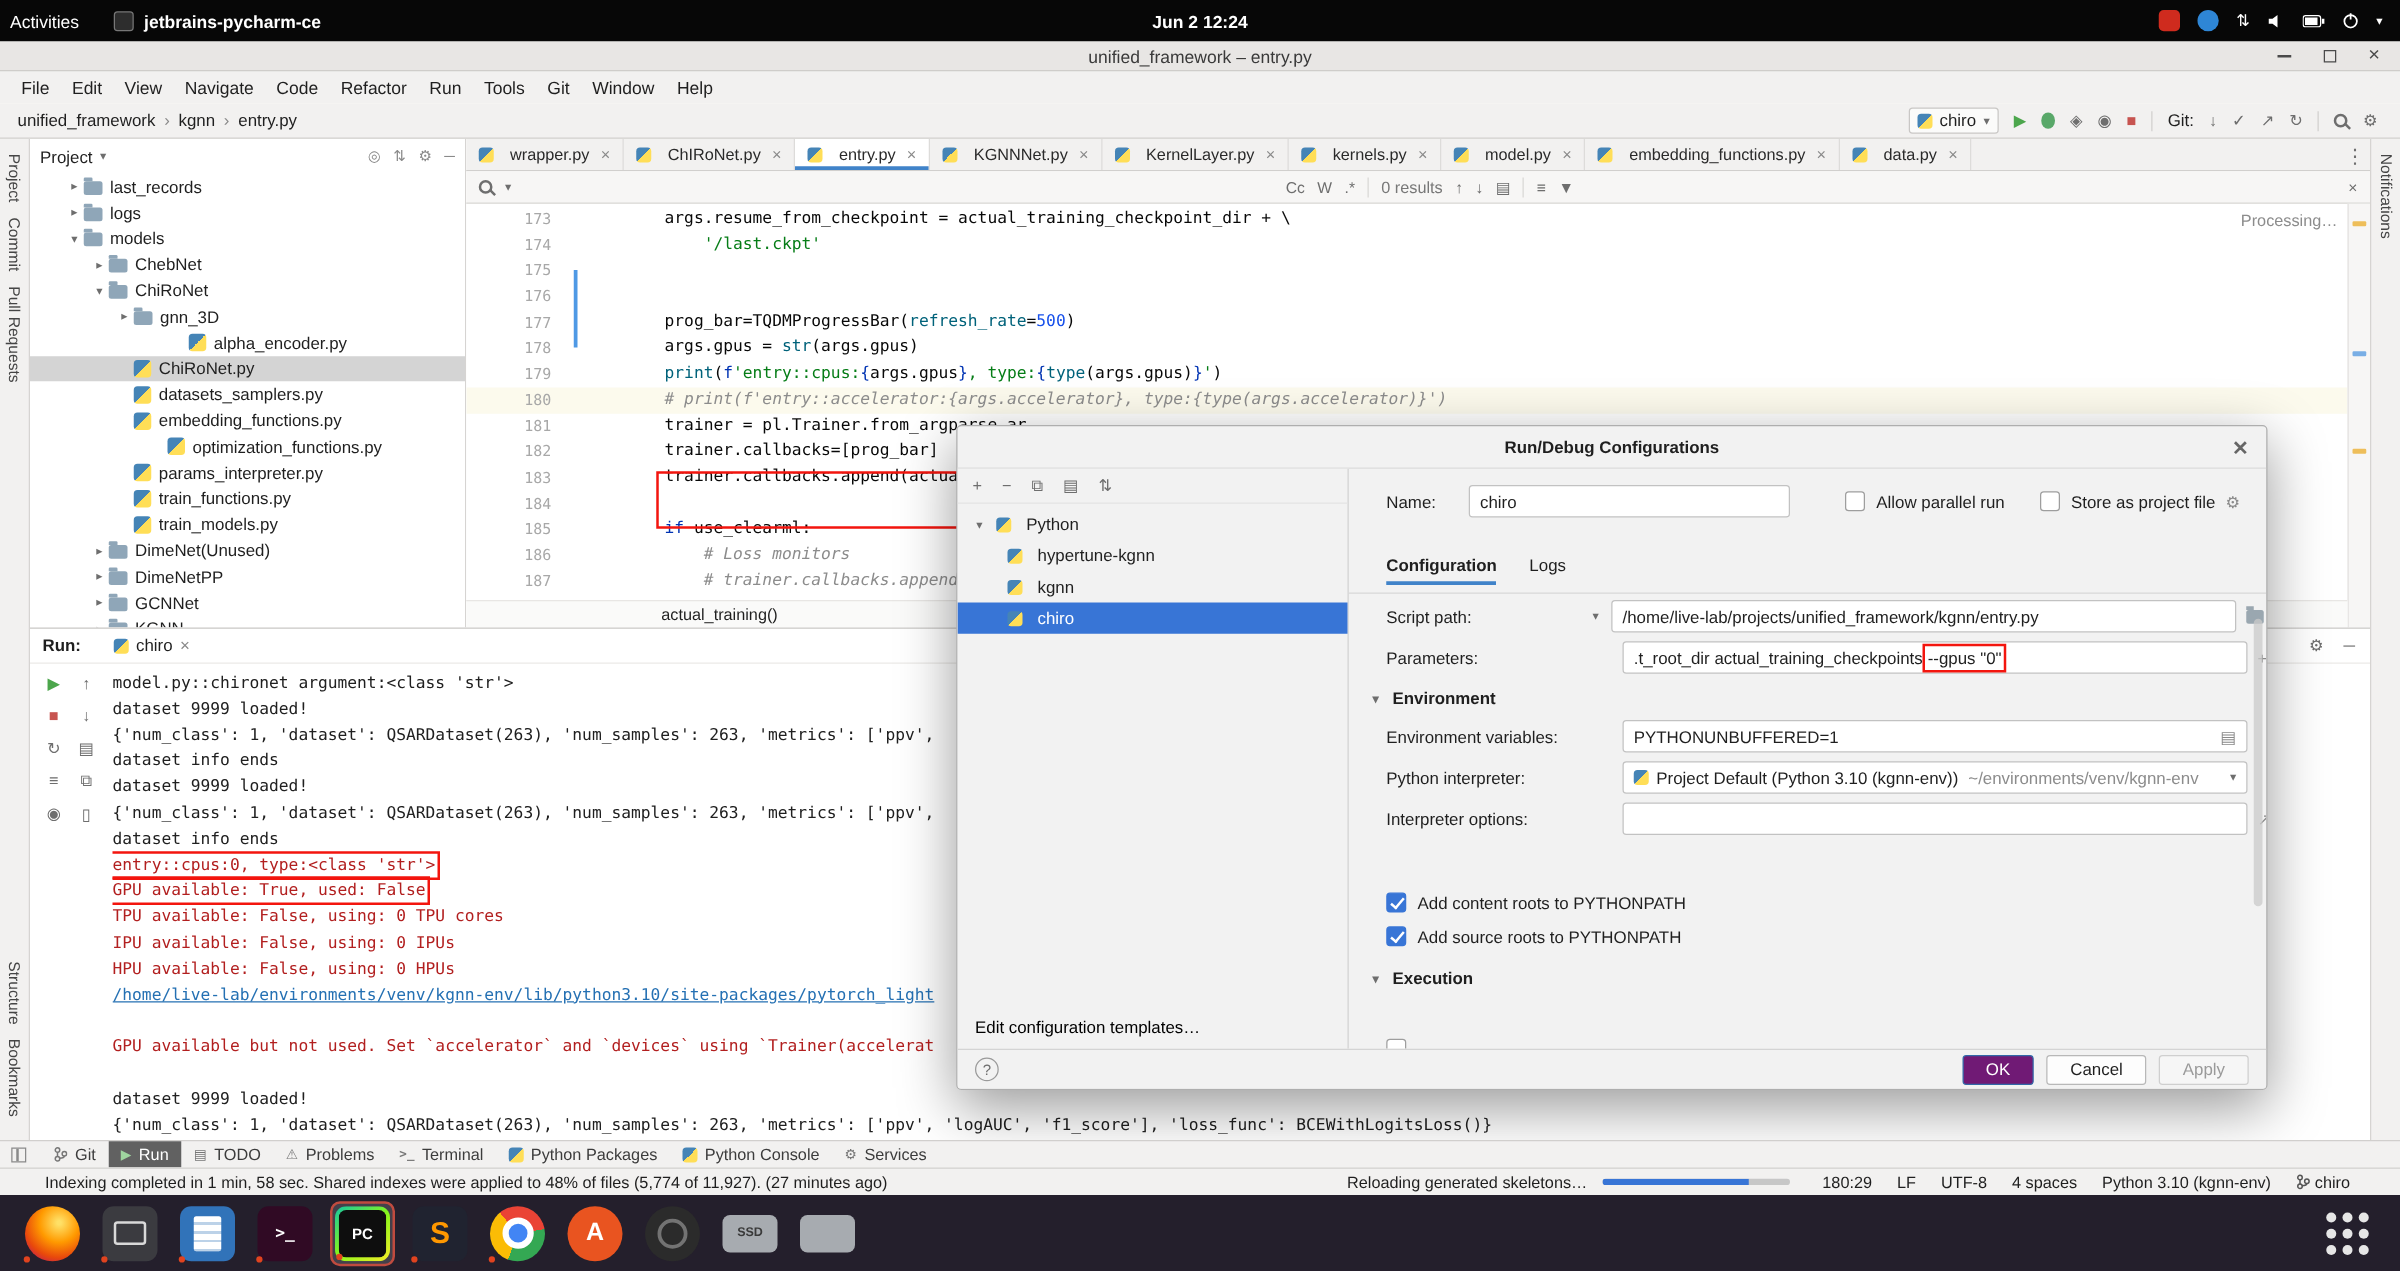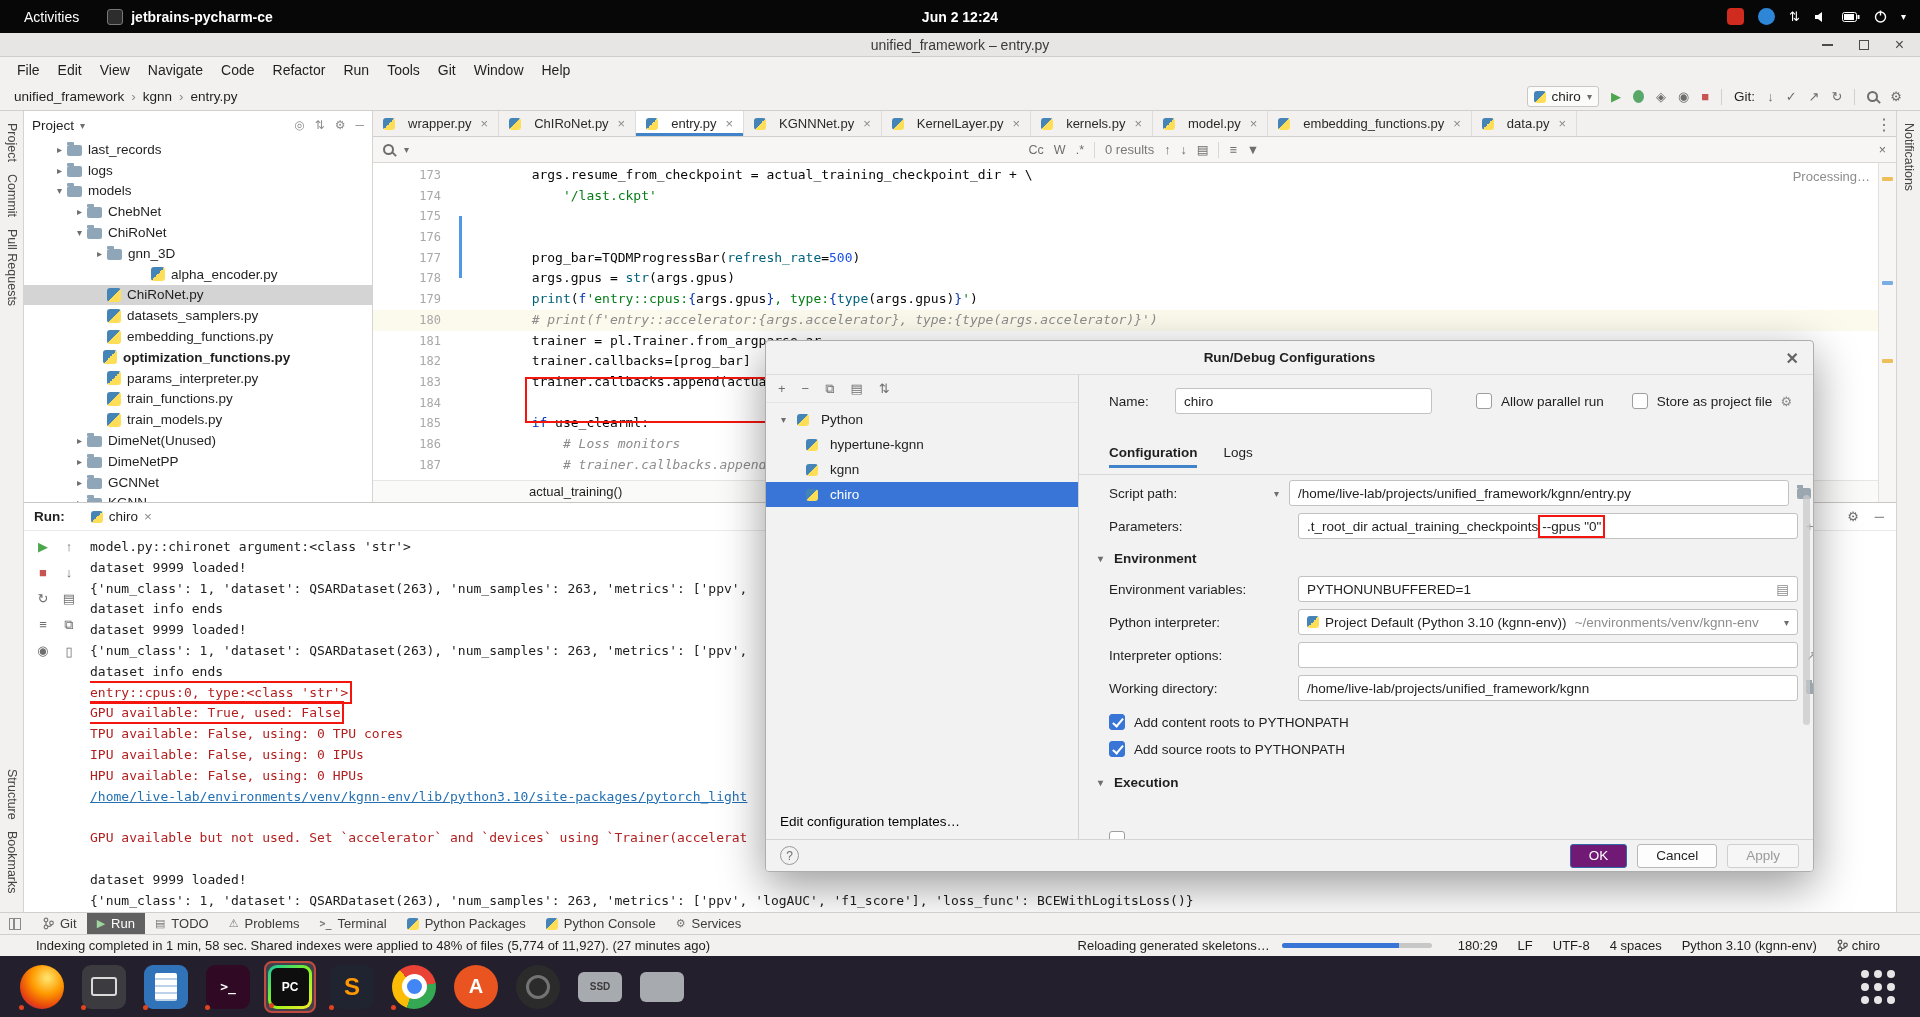--- a/index.html
+++ b/index.html
@@ -2,21 +2,21 @@
 <html><head>
 <meta charset="utf-8">
 <style>
 *{margin:0;padding:0;box-sizing:border-box}
 body{background:#2a2a2a;font-family:"Liberation Sans",sans-serif}
 #screen{position:relative;width:1920px;height:1017px;background:#fff;overflow:hidden;font-family:"Liberation Sans",sans-serif}
 .mono{font-family:"DejaVu Sans Mono",monospace}
 
 
 .sysbar{position:absolute;left:0;top:0;right:0;height:33px;background:#070707;color:#fff;display:flex;align-items:center;font-size:14px;z-index:60}
-.sys-activities{margin-left:24px}
+.sys-activities{margin-left:8px}
 .sys-app{display:flex;align-items:center;gap:8px;margin-left:28px;font-weight:bold}
 .sys-appicon{width:16px;height:16px;background:#2d2d2d;border:1px solid #777;border-radius:3px}
 .sys-clock{position:absolute;left:50%;transform:translateX(-50%);font-weight:bold}
 .sys-tray{margin-left:auto;display:flex;align-items:center;gap:14px;margin-right:14px}
 .tray-red{width:17px;height:17px;border-radius:4px;background:#cf2b1e}
 .tray-blue{width:17px;height:17px;border-radius:50%;background:#2e86d6}
 .tray-glyph{color:#fff;font-size:13px}
 
 
 .titlebar{position:absolute;left:0;top:33px;right:0;height:24px;background:#e8e6e4;border-bottom:1px solid #cfcdca;display:flex;align-items:center;z-index:55}
@@ -361,21 +361,21 @@
           <div class="trow" style="padding-left: 68px;">
             <span class="chev"></span>
             <span class="ic ic-py"></span>
             <span class="tlabel">datasets_samplers.py</span>
           </div>
           <div class="trow" style="padding-left: 68px;">
             <span class="chev"></span>
             <span class="ic ic-py"></span>
             <span class="tlabel">embedding_functions.py</span>
           </div>
-          <div class="trow" style="padding-left: 64px; font-weight: bold;">
+          <div class="trow" style="padding-left: 95px;">
             <span class="chev"></span>
             <span class="ic ic-py"></span>
             <span class="tlabel">optimization_functions.py</span>
           </div>
           <div class="trow" style="padding-left: 68px;">
             <span class="chev"></span>
             <span class="ic ic-py"></span>
             <span class="tlabel">params_interpreter.py</span>
           </div>
           <div class="trow" style="padding-left: 68px;">
@@ -714,27 +714,20 @@
           <span style="margin-left:auto;color:#6e6e6e;font-size:10px">▾</span>
         </span>
       </div>
 
       <div class="drow" style="top:267px">
         <span class="dlabel">Interpreter options:</span>
         <span class="dfield w500" style="margin-left:24px"></span>
         <span class="ficon">↗</span>
       </div>
 
-      <div class="drow" style="top:300px">
-        <span class="dlabel">Working directory:</span>
-        <span class="dfield w500" style="margin-left:24px">
-            <span>/home/live-lab/projects/unified_framework/kgnn</span>
-          </span>
-        <span class="fic-folder"></span>
-      </div>
 
       <div class="drow" style="top:366px;height:16px">
         <span class="cb on"></span>
         <span class="cbrow-label">Add source roots to PYTHONPATH</span>
       </div>
       <div class="drow" style="top:339px;height:16px">
         <span class="cb on"></span>
         <span class="cbrow-label">Add content roots to PYTHONPATH</span>
       </div>
 

